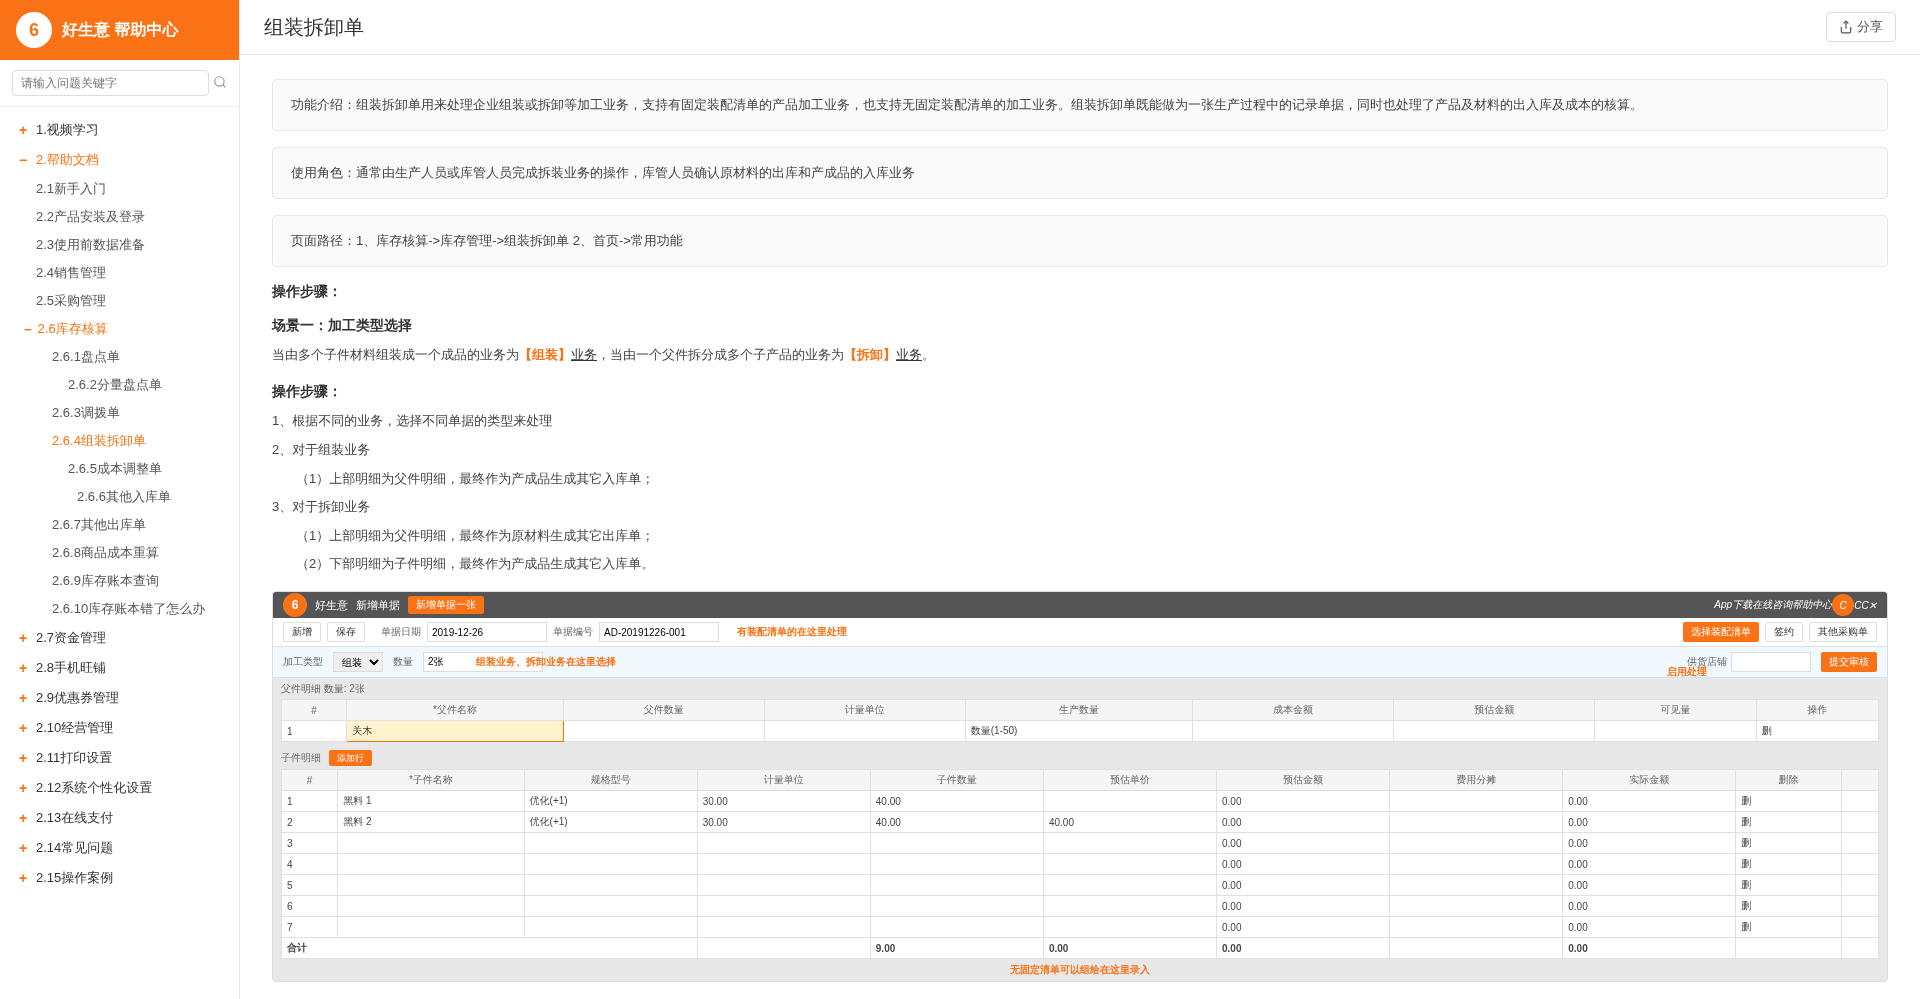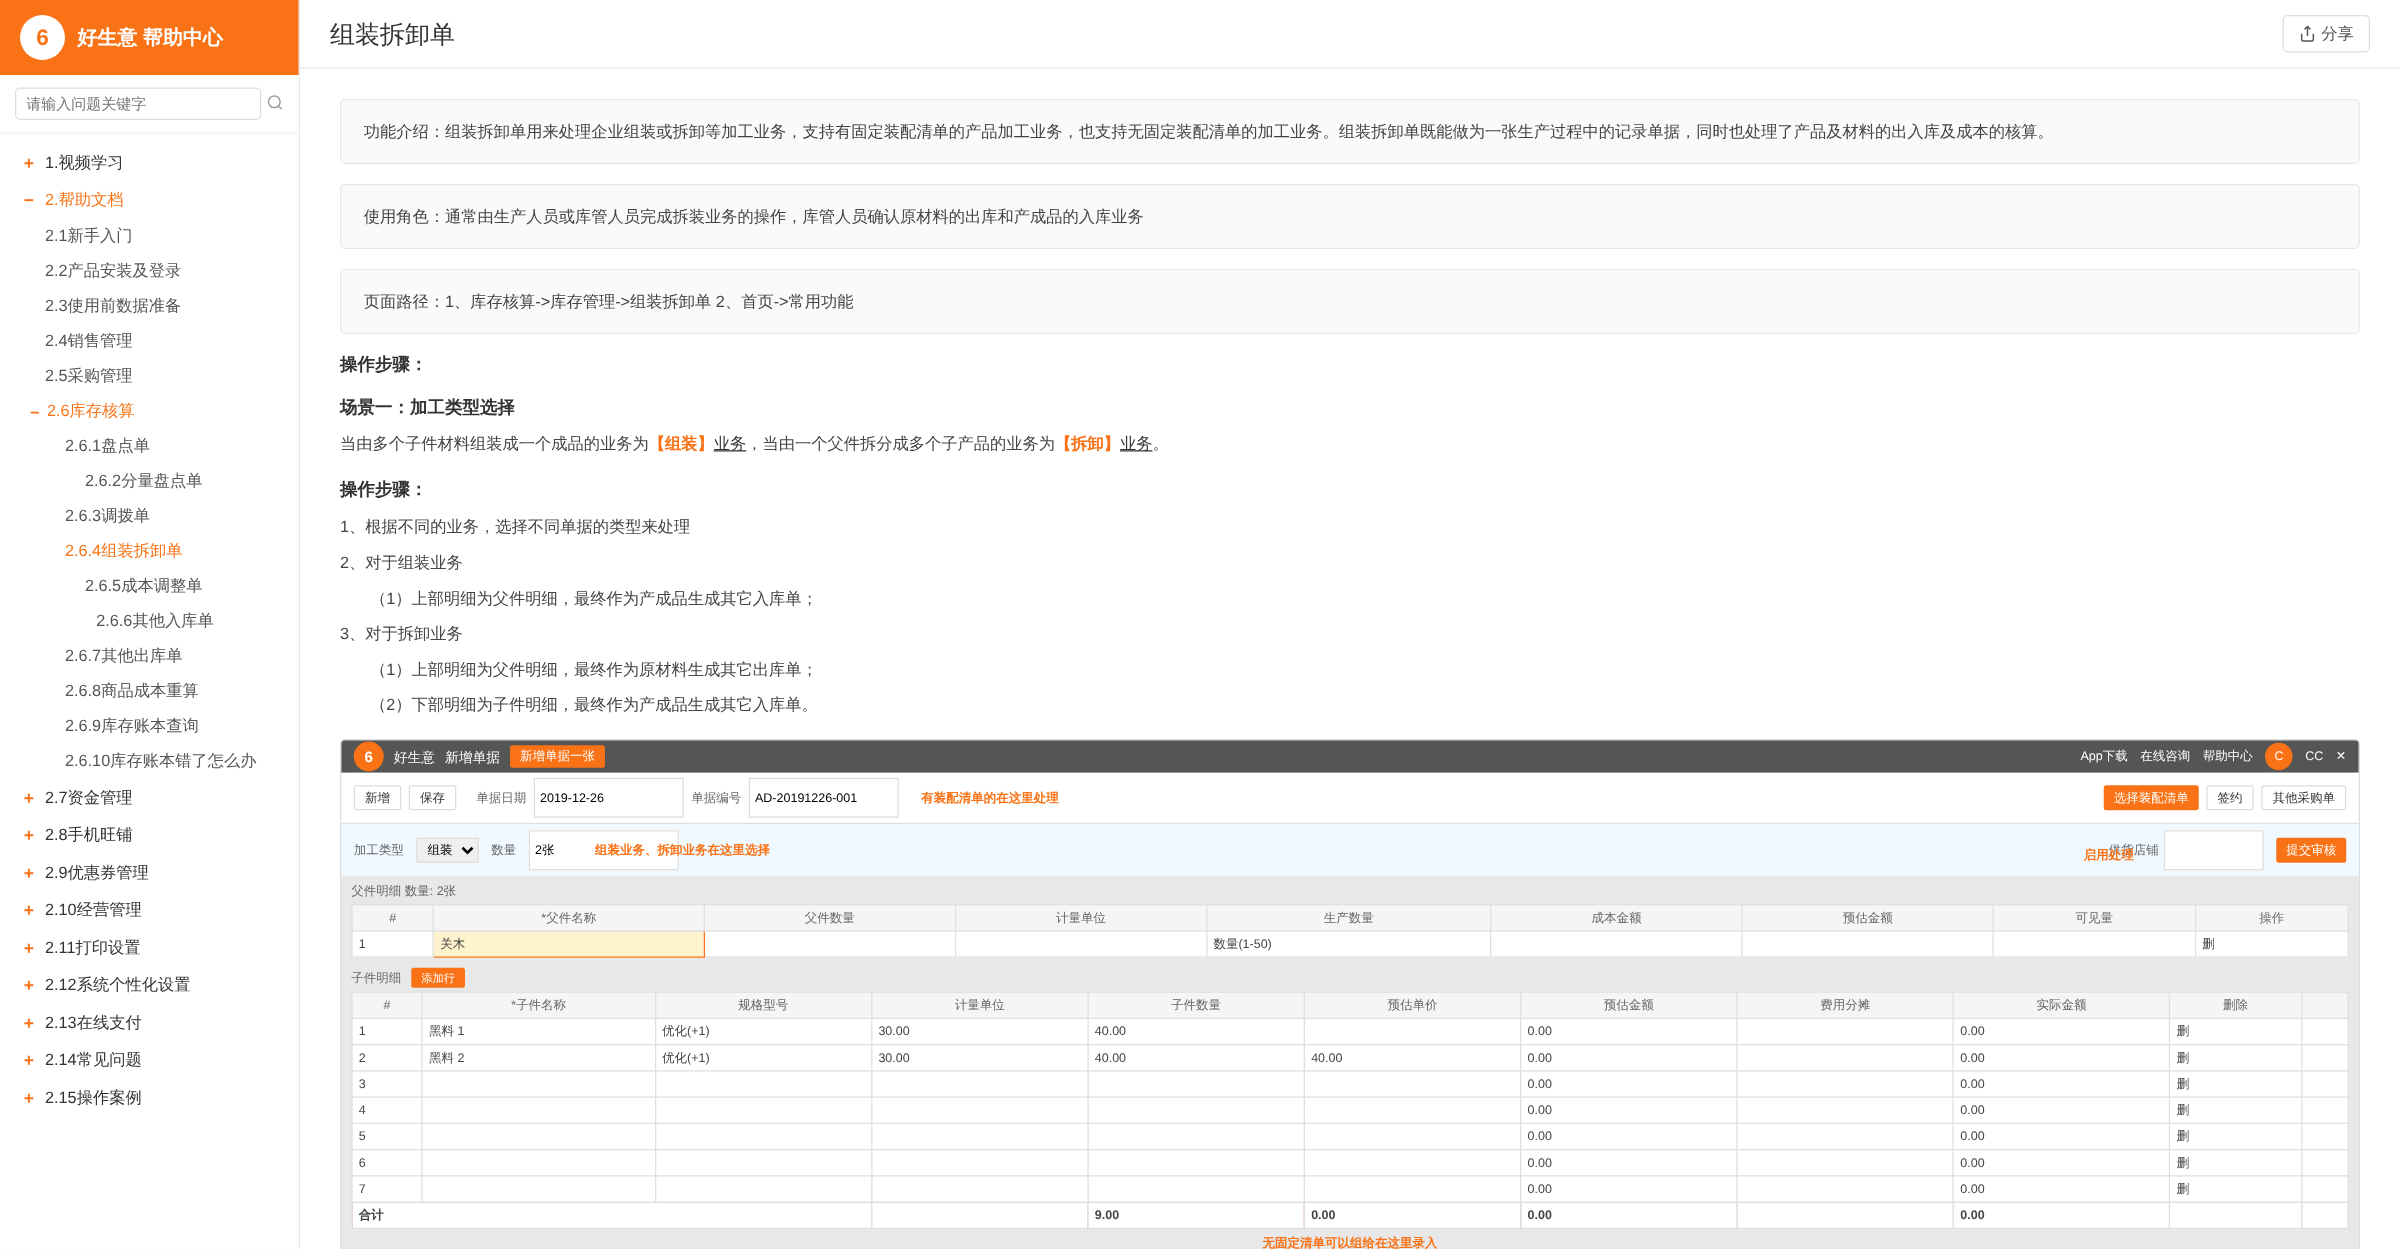--- a/index.html
+++ b/index.html
@@ -203,21 +203,21 @@
     }
 
     
     .app-screenshot {
       background: #e8e8e8;
       position: relative;
       width: 100%;
       font-size: 11px;
     }
     .app-input {
-      height: 32px;
+      height: 20px;
       border: 1px solid #ddd;
       background: #fff;
       padding: 2px 4px;
       font-size: 10px;
       flex: 1;
       max-width: 120px;
     }
     .app-btn {
       height: 20px;
       padding: 0 8px;
@@ -396,21 +396,21 @@
     <div class="screenshot-container">
       <div class="app-screenshot">
 
         <div style="background:#555; height: 26px; display:flex; align-items:center; padding: 0 10px; gap: 8px; justify-content:space-between;">
           <div style="display:flex; align-items:center; gap:8px;">
             <div style="background:#f97316; width:24px; height:24px; border-radius:50%; display:flex;align-items:center;justify-content:center; color:white; font-weight:bold; font-size:12px;">6</div>
             <span style="color:white; font-size:11px;">好生意</span>
             <span style="color:white; font-size:11px;">新增单据</span>
             <div style="background:#f97316; color:white; padding:2px 8px; font-size:10px; border-radius:2px;">新增单据一张</div>
           </div>
-          <div style="display:flex; align-items:center; gap:10px; color:white; font-size:10px;">
+          <div style="display:flex; align-items:center; color:white; font-size:10px;font-style:italic;">
             <span>App下载</span>
             <span>在线咨询</span>
             <span>帮助中心</span>
             <span style="background:#f97316; width:22px; height:22px; border-radius:50%; display:flex;align-items:center;justify-content:center;">C</span>
             <span>CC</span>
             <span>✕</span>
           </div>
         </div>
 
         <div style="background:#fff; border-bottom:1px solid #e0e0e0; display:flex; align-items:center; padding:4px 10px; gap:6px; flex-wrap:wrap;">

